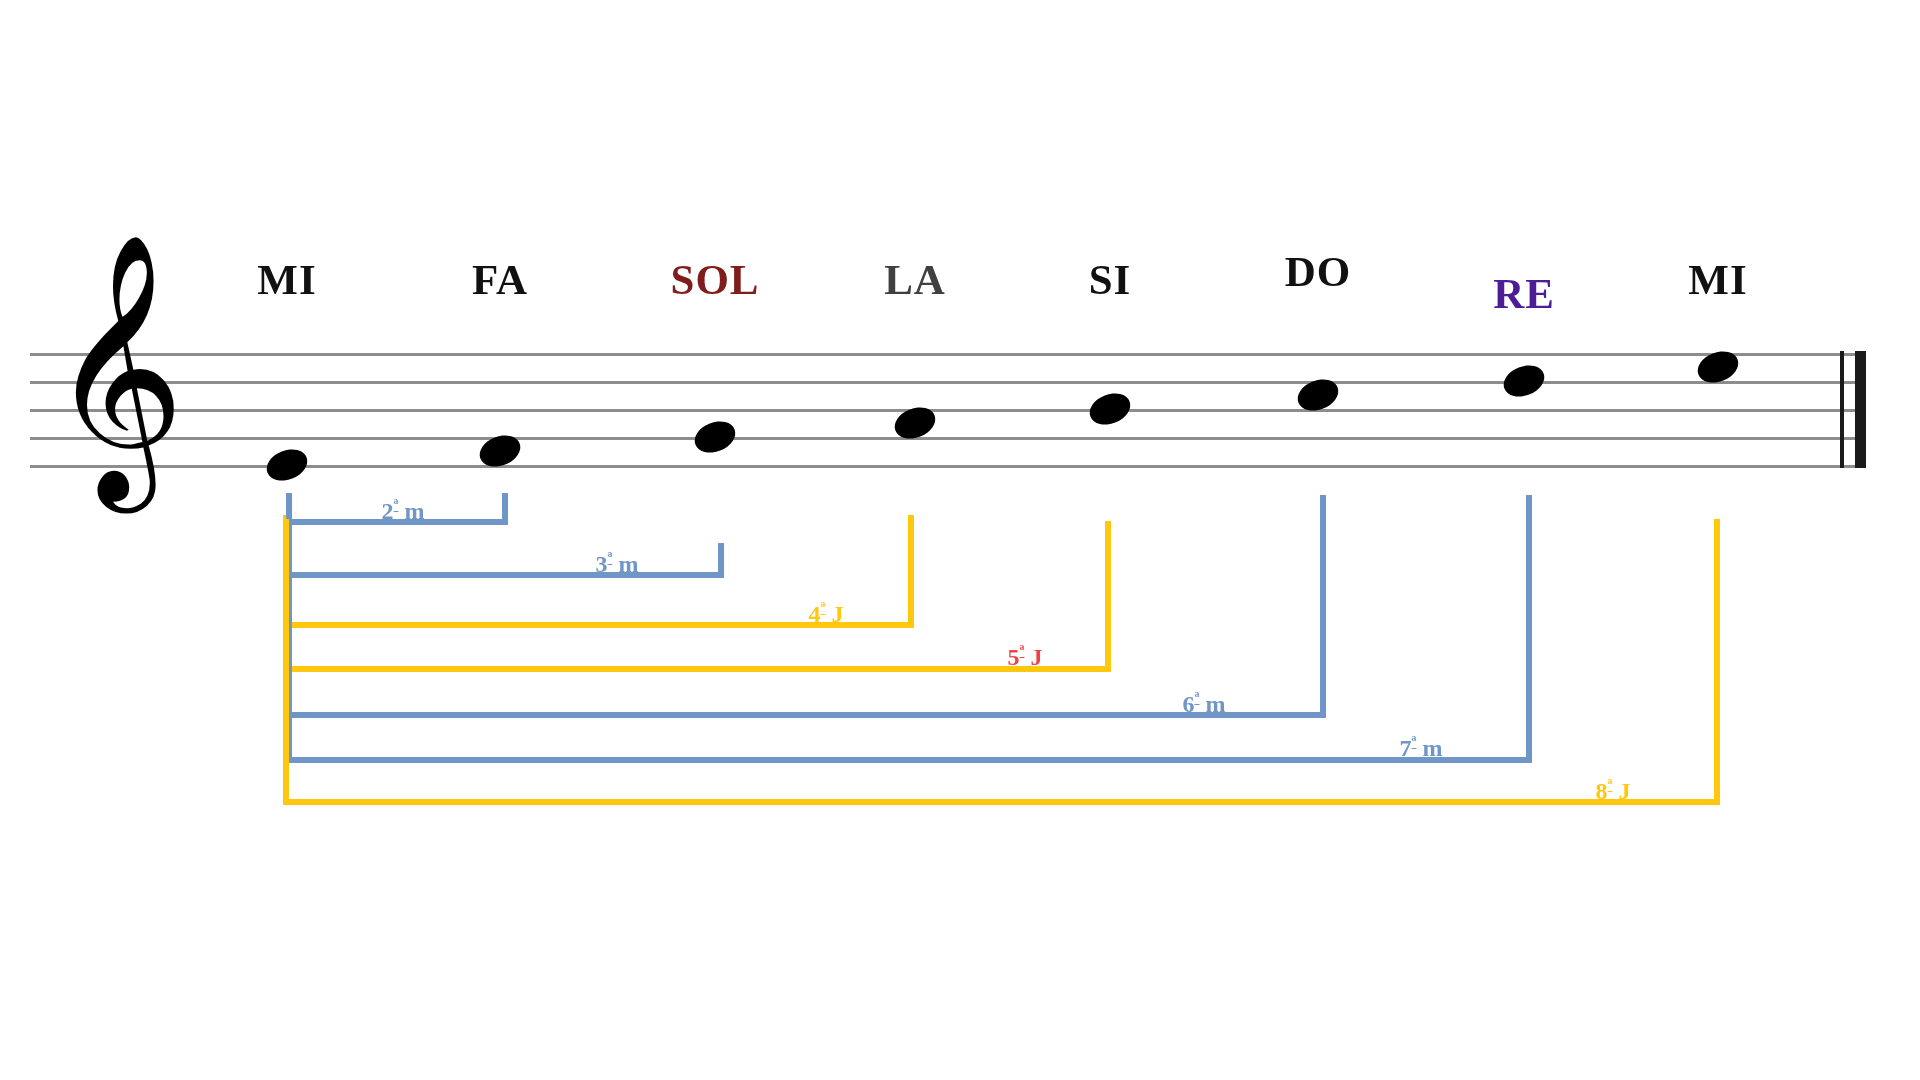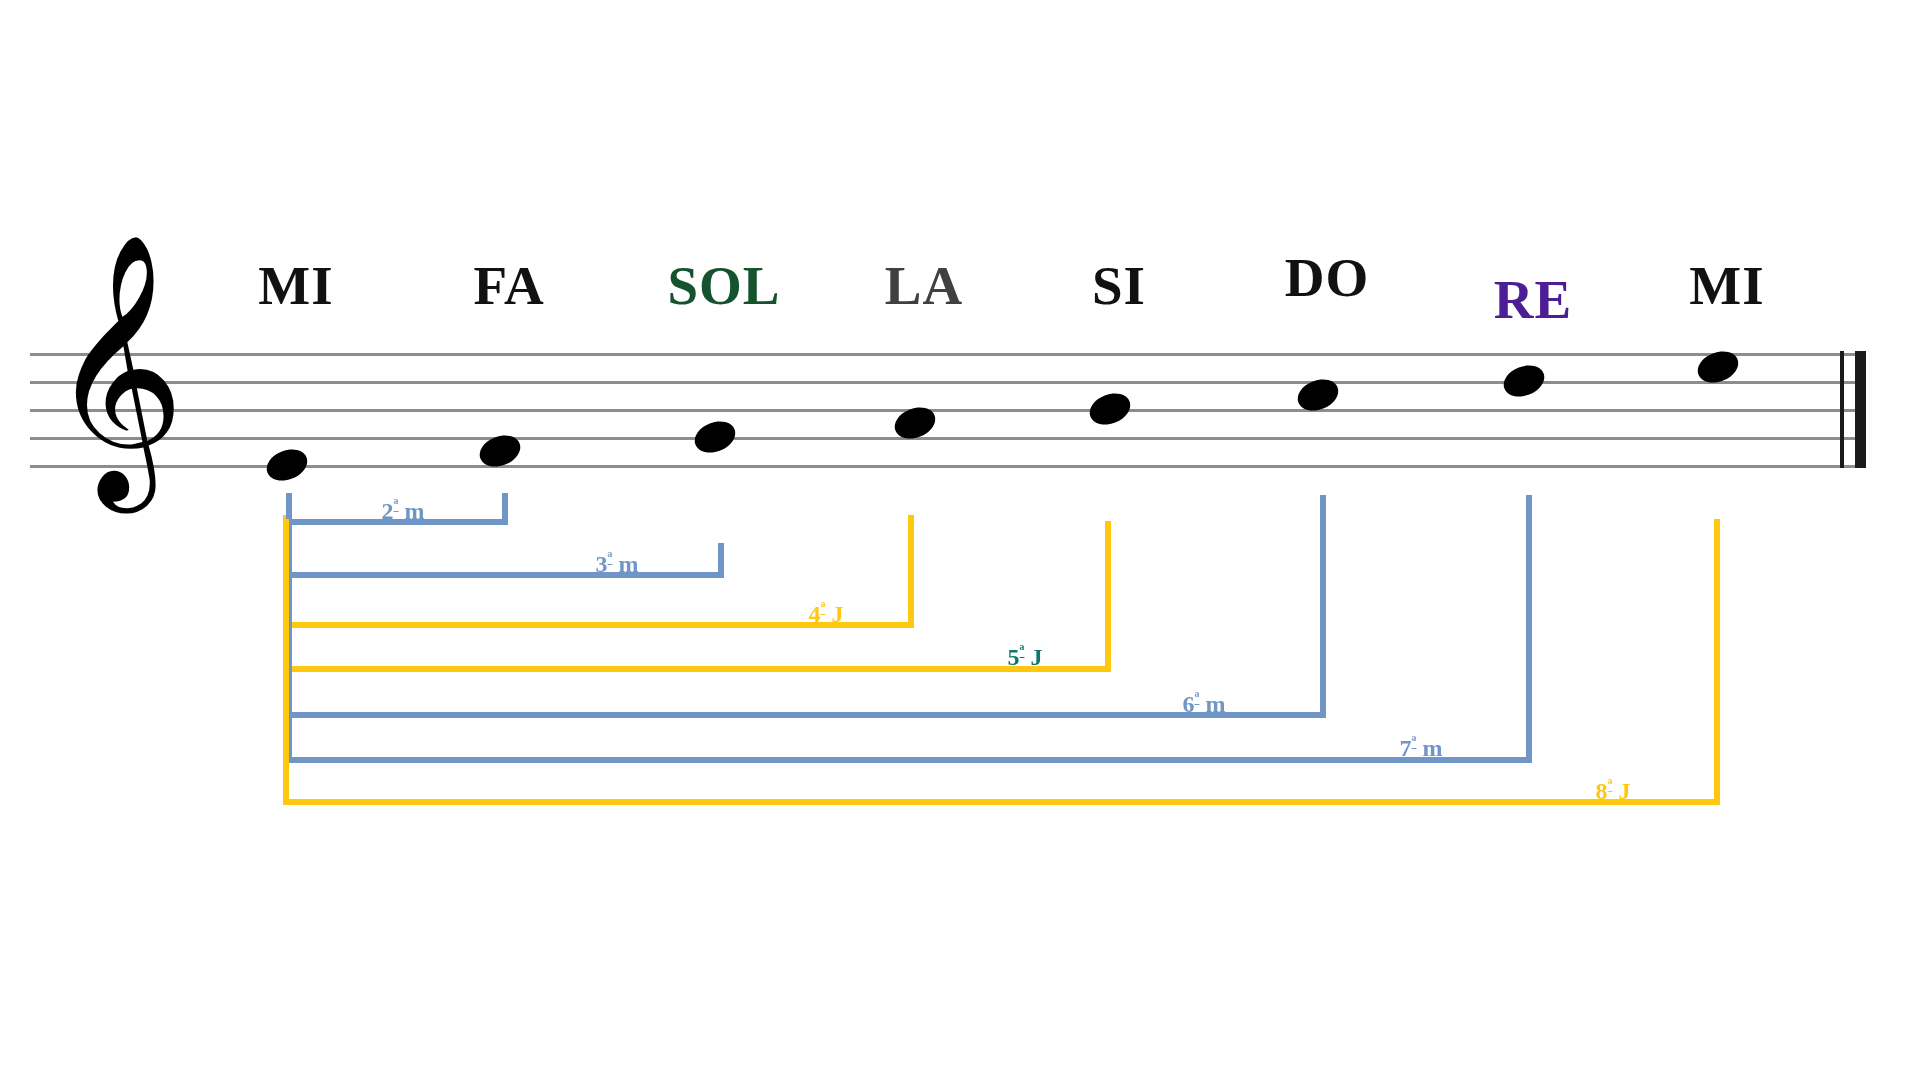--- a/index.html
+++ b/index.html
@@ -10,26 +10,25 @@
     overflow:hidden;
   }
   #stage{position:relative;width:1920px;height:1080px;}
 
   
   .note-label{
     position:absolute;
     transform:translateX(-50%);
     font-family:"Liberation Serif", serif;
     font-weight:700;
-    font-size:55px;
+    font-size:43px;
     letter-spacing:1px;
     color:#111111;
     white-space:nowrap;
     line-height:1;
-    margin-left:9px;
   }
 
   
   .staff-line{
     position:absolute;
     height:3px;
     background:#8d8d8d;
   }
   .barline-thin{
     position:absolute;
@@ -83,21 +82,21 @@
   }
 </style>
 </head>
 <body>
 
 <div id="stage">
 
   <div id="note-labels">
       <div class="note-label" style="left: 287px; top: 258px; color: rgb(17, 17, 17);">MI</div>
       <div class="note-label" style="left: 500px; top: 258px; color: rgb(17, 17, 17);">FA</div>
-      <div class="note-label" style="left: 715px; top: 258px; color: #14532d;">SOL</div>
+      <div class="note-label" style="left: 715px; top: 258px; color: #7f1d1d;">SOL</div>
       <div class="note-label" style="left: 915px; top: 258px; color: #404040;">LA</div>
       <div class="note-label" style="left: 1110px; top: 258px; color: rgb(17, 17, 17);">SI</div>
       <div class="note-label" style="left: 1318px; top: 250px; color: rgb(17, 17, 17);">DO</div>
       <div class="note-label" style="left: 1524px; top: 272px; color: #4c1d95;">RE</div>
       <div class="note-label" style="left: 1718px; top: 258px; color: rgb(17, 17, 17);">MI</div>
     </div>
 
   <div id="staff-lines">
       <div class="staff-line" style="left: 30px; width: 1832px; top: 353px; background: rgb(141, 141, 141);"></div>
       <div class="staff-line" style="left: 30px; width: 1832px; top: 381px; background: rgb(141, 141, 141);"></div>
@@ -138,21 +137,21 @@
       <div class="bracket" style="left: 0px; top: 0px;">
         <div class="seg v" style="left: 283px; top: 515px; height: 113px; background: rgb(255, 200, 15);"></div>
         <div class="seg h" style="left: 283px; top: 622px; width: 631px; background: rgb(255, 200, 15);"></div>
         <div class="seg v" style="left: 908px; top: 515px; height: 113px; background: rgb(255, 200, 15);"></div>
         <div class="bracket-label" style="left: 814px; top: 600px; color: rgb(255, 200, 15);">4<sup>ª</sup> J</div>
       </div>
       <div class="bracket" style="left: 0px; top: 0px;">
         <div class="seg v" style="left: 283px; top: 521px; height: 151px; background: rgb(255, 200, 15);"></div>
         <div class="seg h" style="left: 283px; top: 666px; width: 828px; background: rgb(255, 200, 15);"></div>
         <div class="seg v" style="left: 1105px; top: 521px; height: 151px; background: rgb(255, 200, 15);"></div>
-        <div class="bracket-label" style="left: 1013px; top: 643px; color: #0f766e; text-align: center;">5<sup>ª</sup> J</div>
+        <div class="bracket-label" style="left: 1013px; top: 643px; color: #ef4444; text-align: center;">5<sup>ª</sup> J</div>
       </div>
       <div class="bracket" style="left: 0px; top: 0px;">
         <div class="seg v" style="left: 286px; top: 495px; height: 223px; background: rgb(112, 150, 200);"></div>
         <div class="seg h" style="left: 286px; top: 712px; width: 1040px; background: rgb(112, 150, 200);"></div>
         <div class="seg v" style="left: 1320px; top: 495px; height: 223px; background: rgb(112, 150, 200);"></div>
         <div class="bracket-label" style="left: 1192px; top: 690px; color: rgb(112, 150, 200);">6<sup>ª</sup> m</div>
       </div>
       <div class="bracket" style="left: 0px; top: 0px;">
         <div class="seg v" style="left: 286px; top: 495px; height: 268px; background: rgb(112, 150, 200);"></div>
         <div class="seg h" style="left: 286px; top: 757px; width: 1246px; background: rgb(112, 150, 200);"></div>

